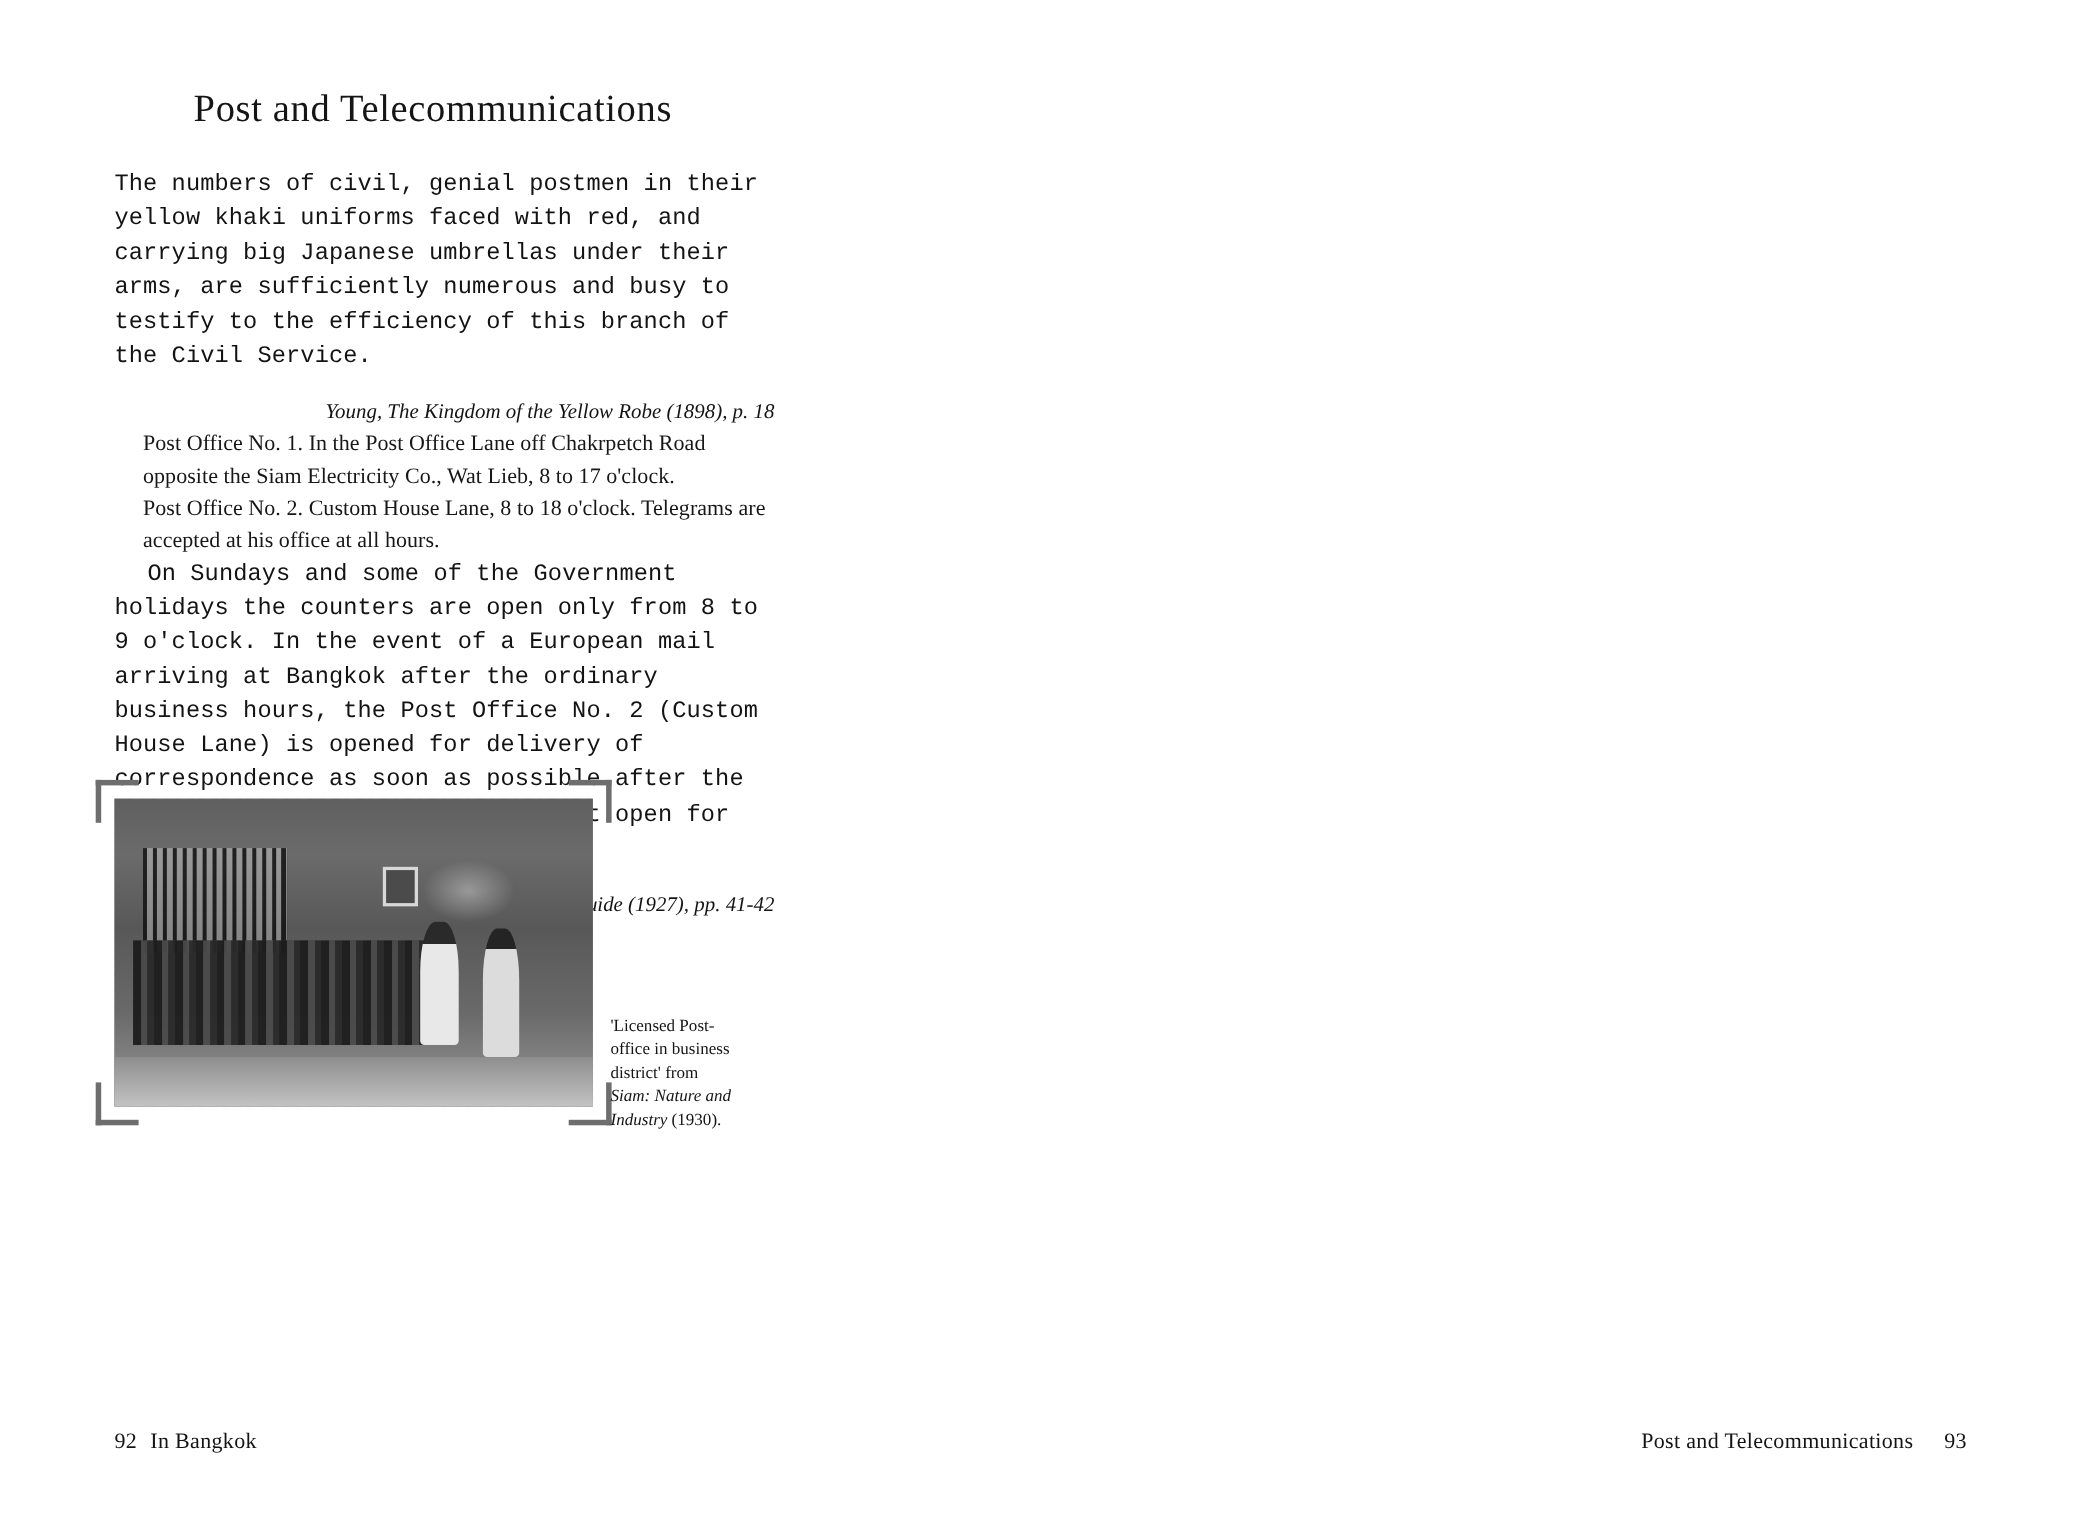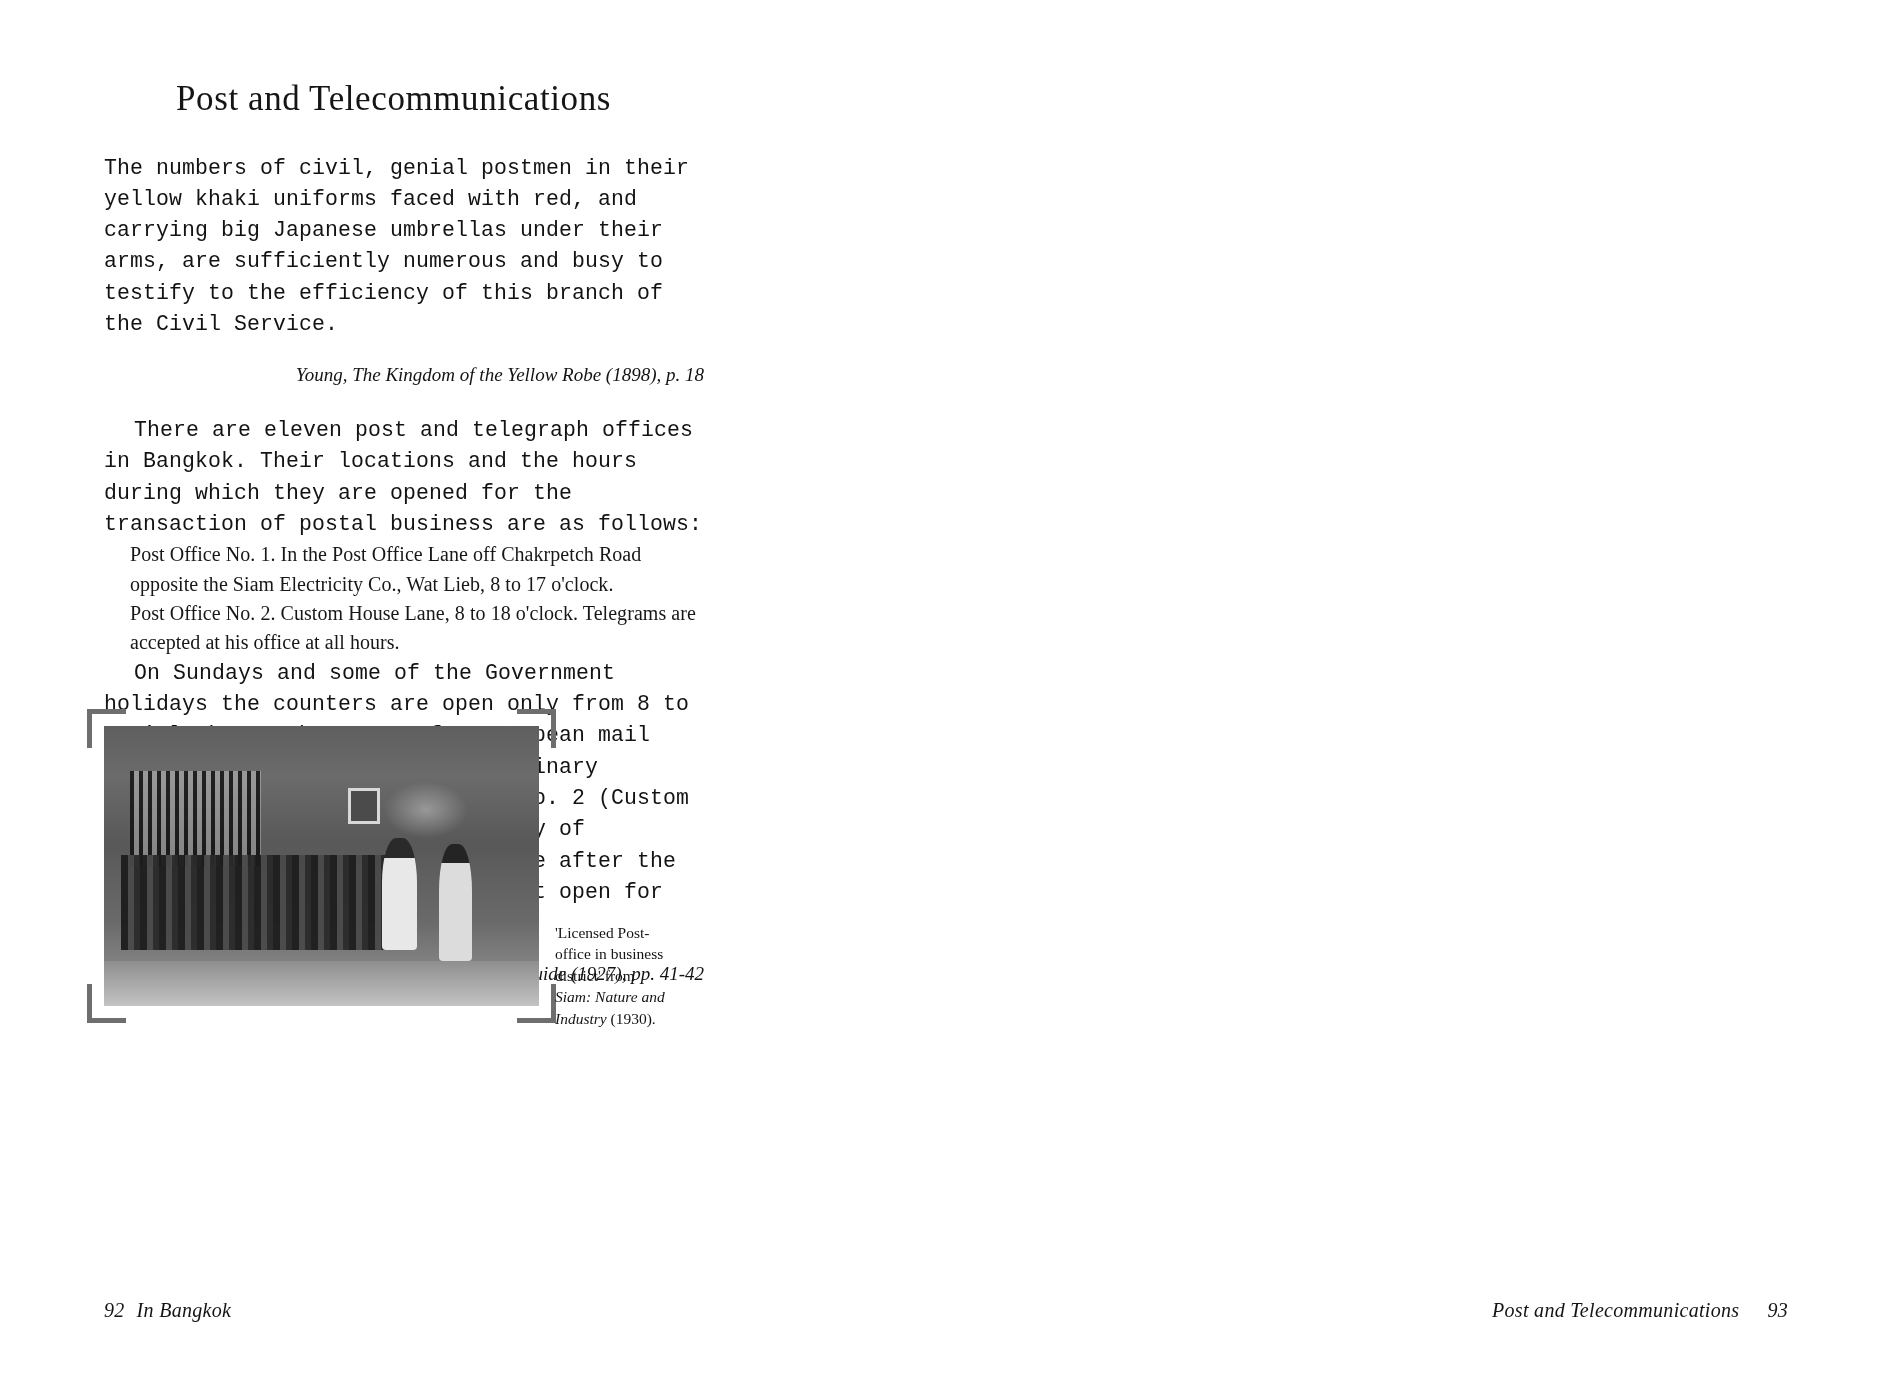--- a/index.html
+++ b/index.html
@@ -124,21 +124,20 @@
     top: 922px;
     width: 120px;
   }
 
   .footer {
     position: absolute;
     bottom: 78px;
     font-size: 20px;
     color: #141414;
     letter-spacing: 0.3px;
-    font-style: italic;
   }
   .footer-left { left: 104px; }
   .footer-right { right: 104px; }
   .footer .pagenum { margin: 0 10px; }
   .footer-left .pagenum { margin-left: 0; margin-right: 12px; }
   .footer-right .pagenum { margin-left: 28px; margin-right: 0; }
 
   .footer-inline { display: inline; }
 
   
@@ -192,21 +191,20 @@
   <div class="page page-left">
 
     <div class="col col-left">
 
       <h1 class="chapter-title">Post and Telecommunications</h1>
 
       <p class="body">The numbers of civil, genial postmen in their yellow khaki uniforms faced with red, and carrying big Japanese umbrellas under their arms, are sufficiently numerous and busy to testify to the efficiency of this branch of the Civil Service.</p>
 
       <p class="citation">Young, The Kingdom of the Yellow Robe (1898), p. 18</p>
 
-      <p class="body indent gap-above">There are eleven post and telegraph offices in Bangkok. Their locations and the hours during which they are opened for the transaction of postal business are as follows:</p>
 
       <p class="small">Post Office No. 1. In the Post Office Lane off Chakrpetch Road opposite the Siam Electricity Co., Wat Lieb, 8 to 17 o'clock.</p>
 
       <p class="small">Post Office No. 2. Custom House Lane, 8 to 18 o'clock. Telegrams are accepted at his office at all hours.</p>
 
       <p class="body indent">On Sundays and some of the Government holidays the counters are open only from 8 to 9 o'clock. In the event of a European mail arriving at Bangkok after the ordinary business hours, the Post Office No. 2 (Custom House Lane) is opened for delivery of correspondence as soon as possible after the mails have been sorted and is kept open for one hour, up to 22 o'clock.</p>
 
       <p class="citation">Seidenfaden, Guide (1927), pp. 41-42</p>
     </div>
 

